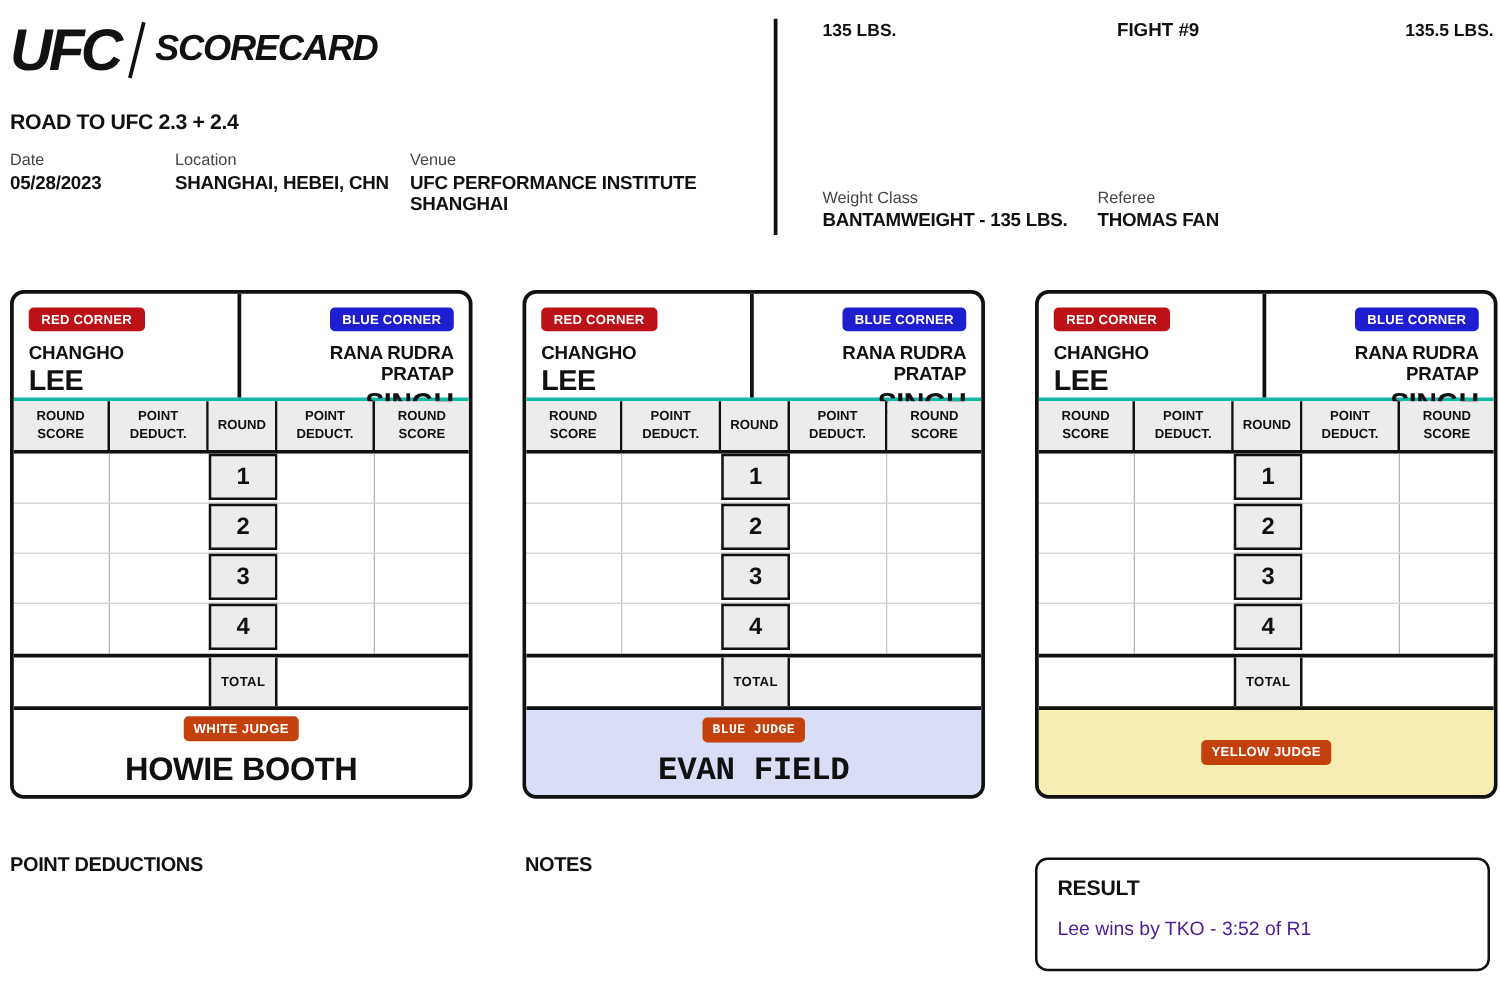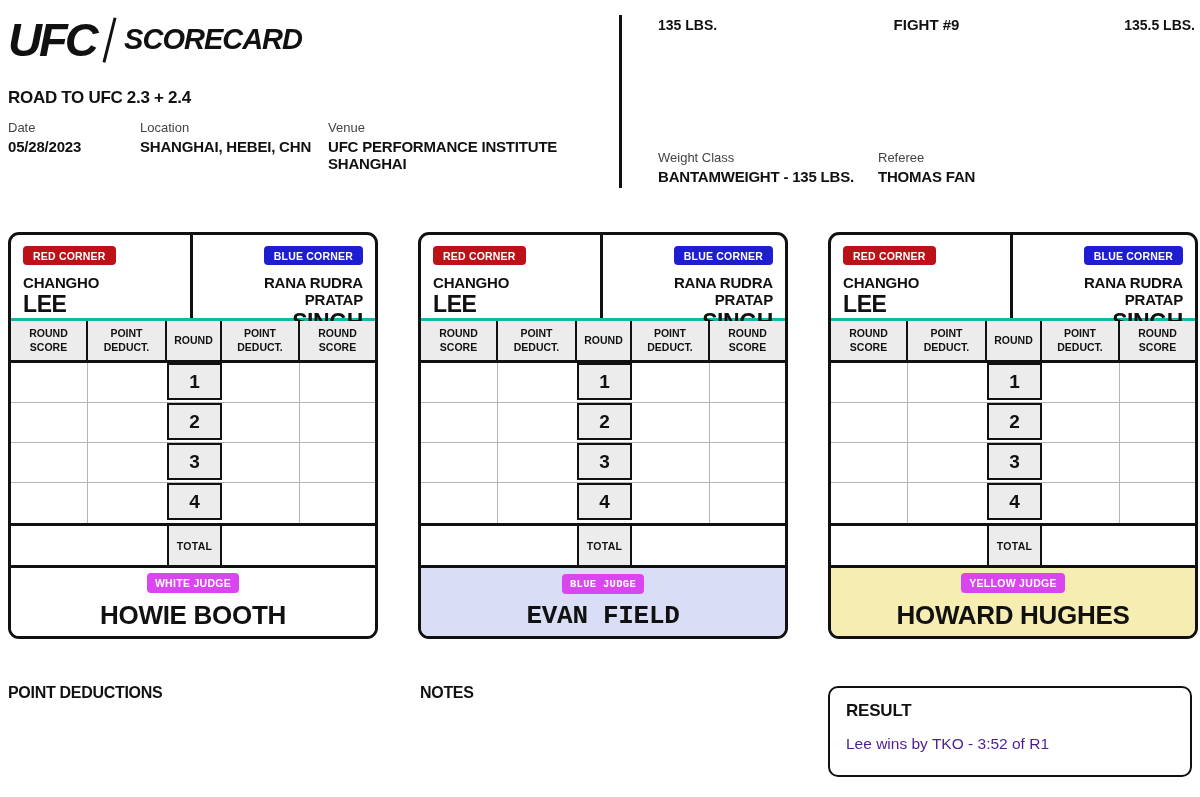--- a/index.html
+++ b/index.html
@@ -82,21 +82,21 @@
     background:var(--cellgray,#ececec);
     display:flex; align-items:center; justify-content:center;
     font-size:10.5px; font-weight:bold; letter-spacing:0.3px;
   }
 
   .judge-sec {
     flex:1; border-top:3px solid #111;
     display:flex; flex-direction:column; align-items:center; justify-content:center; gap:7px;
   }
   .judge-badge {
-    background:#d946ef; color:#fff; font-size:10.5px; font-weight:bold;
+    background:#c2410c; color:#fff; font-size:10.5px; font-weight:bold;
     padding:4px 8px; border-radius:4px; letter-spacing:0.3px;
   }
   .judge-name { font-size:26px; font-weight:bold; letter-spacing:-0.3px; }
 
   
   .pd-label    { position:absolute; left:8px;   top:684px; font-size:16px; font-weight:bold; letter-spacing:-0.3px; }
   .notes-label { position:absolute; left:420px; top:684px; font-size:16px; font-weight:bold; letter-spacing:-0.3px; }
   .result-box {
     position:absolute; left:828px; top:686px; width:364px; height:91px;
     border:2.5px solid #111; border-radius:10px; background:#fff; padding:13px 16px;
@@ -338,21 +338,20 @@
     <div class="td vline"></div>
       <div class="td"></div>
   </div>
   <div class="total-row">
     <div></div>
     <div class="total-box">TOTAL</div>
     <div></div>
   </div>
   <div class="judge-sec" style="background: rgb(246, 237, 178);">
     <span class="judge-badge">YELLOW JUDGE</span>
-    <div class="judge-name">HOWARD HUGHES</div>
   </div>
 </div>
 
 <div class="pd-label">POINT DEDUCTIONS</div>
 <div class="notes-label">NOTES</div>
 <div class="result-box">
   <div class="result-title">RESULT</div>
   <div class="result-text">Lee wins by TKO - 3:52 of R1</div>
 </div>
 

